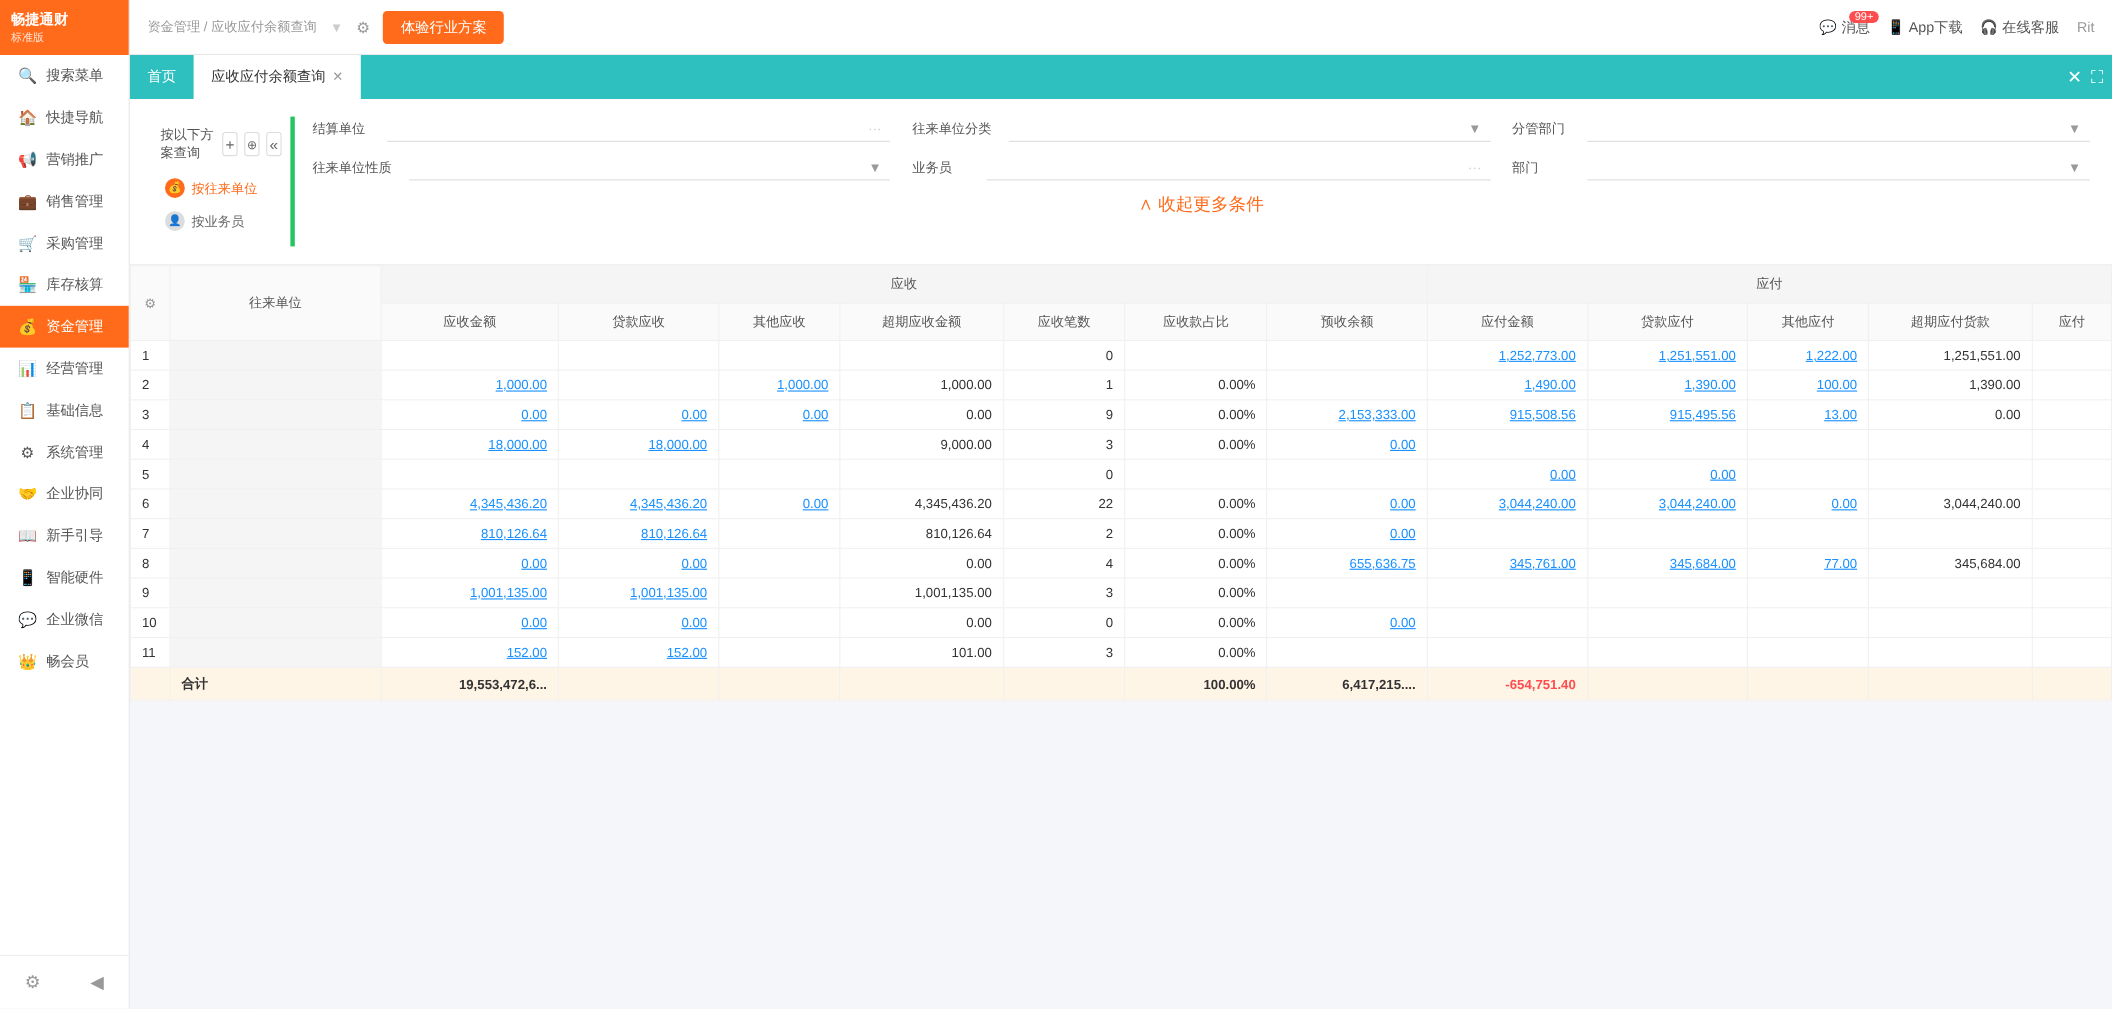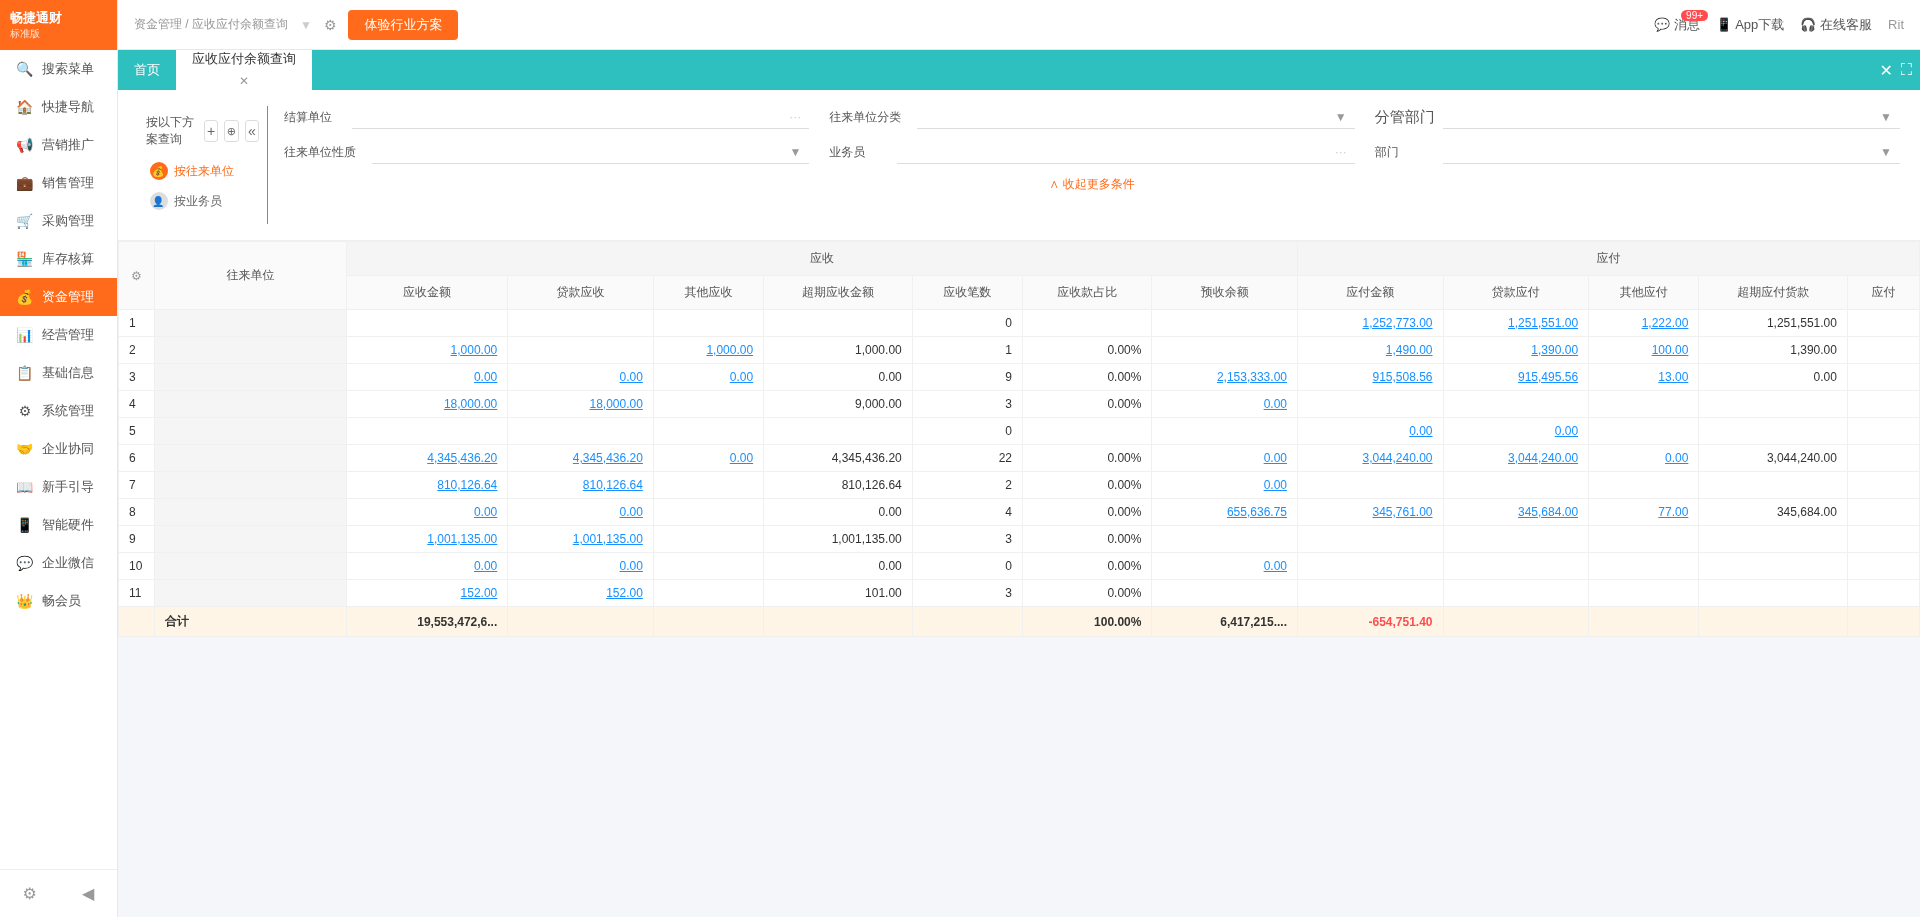--- a/index.html
+++ b/index.html
@@ -27,38 +27,38 @@
     .topbar-plan-btn { background: #ff6b1a; color: white; border: none; padding: 6px 16px; border-radius: 4px; cursor: pointer; font-size: 13px; font-family: Liberation Mono, monospace; }
     .topbar-right { margin-left: auto; display: flex; align-items: center; gap: 16px; color: #555; font-size: 13px; }
     .topbar-badge { position: relative; display: inline-flex; align-items: center; gap: 4px; }
     .badge-count { background: #ff4d4f; color: white; border-radius: 10px; padding: 0 5px; font-size: 10px; position: absolute; top: -6px; right: -8px; }
     .topbar-user { color: #999; font-size: 13px; }
 
     
     .tabbar { height: 40px; background: #2ebfbf; display: flex; align-items: center; padding: 0; flex-shrink: 0; }
     .tab { padding: 0 16px; height: 100%; display: flex; align-items: center; cursor: pointer; color: rgba(255,255,255,0.8); font-size: 13px; gap: 6px; }
     .tab.home { color: white; }
-    .tab.active { background: #fff; color: #333; flex-direction: column; }
+    .tab.active { background: #fff; color: #333; }
     .tab-close { font-size: 12px; color: #999; cursor: pointer; }
     .tabbar-actions { margin-left: auto; display: flex; align-items: center; gap: 8px; padding-right: 8px; color: white; font-size: 16px; cursor: pointer; }
 
     
     .content { flex: 1; overflow: auto; padding: 0; background: #f5f6fa; }
 
     
     .page { padding: 0; }
     .page-header { background: white; padding: 12px 20px; display: flex; align-items: center; justify-content: space-between; border-bottom: 1px solid #f0f0f0; }
     .page-title { font-size: 16px; font-weight: bold; color: #333; }
     .page-header-actions { display: flex; gap: 12px; }
     .header-action-btn { color: #ff6b1a; cursor: pointer; font-size: 13px; display: flex; align-items: center; gap: 4px; }
 
     
     .filter-area { background: white; padding: 16px 20px; border-bottom: 1px solid #f0f0f0; }
     .filter-add-btn { width: 22px; height: 22px; border: 1px solid #ddd; border-radius: 3px; display: flex; align-items: center; justify-content: center; cursor: pointer; color: #666; font-size: 14px; }
-    .filter-nav { width: 130px; flex-shrink: 0; border-right: 1px solid #22c55e; padding: 8px 0; background: white; }
+    .filter-nav { width: 130px; flex-shrink: 0; border-right: 4px solid #22c55e; padding: 8px 0; background: white; }
     .filter-nav-item { display: flex; align-items: center; gap: 6px; padding: 6px 12px; cursor: pointer; font-size: 12px; color: #666; }
     .filter-nav-item.active { color: #ff6b1a; }
     .filter-nav-icon { width: 18px; height: 18px; border-radius: 50%; background: #ff6b1a; display: flex; align-items: center; justify-content: center; color: white; font-size: 10px; }
 
     
     .query-btns { display: flex; flex-direction: column; gap: 6px; }
     .btn-query { background: #ff6b1a; color: white; border: none; padding: 6px 20px; border-radius: 3px; cursor: pointer; font-size: 13px; }
     .btn-setting { background: white; color: #555; border: 1px solid #ddd; padding: 6px 20px; border-radius: 3px; cursor: pointer; font-size: 13px; }
 
     
@@ -226,21 +226,21 @@
               <div style="display:flex; align-items:center; gap:8px;">
                 <span style="color:#555;font-size:12px;min-width:80px;">往来单位分类</span>
                 <div style="flex:1;border-bottom:1px solid #ddd;padding:4px 8px;display:flex;justify-content:space-between;cursor:pointer;">
                   <span></span>
                     <span style="color:#999;">▼</span>
                 </div>
               </div>
 
 
               <div style="display:flex; align-items:center; gap:8px;">
-                <span style="color:#555;font-size:15px;min-width:60px;">分管部门</span>
+                <span style="color:#555;font-size:12px;min-width:60px;">分管部门</span>
                 <div style="flex:1;border-bottom:1px solid #ddd;padding:4px 8px;display:flex;justify-content:space-between;cursor:pointer;">
                   <span></span>
                     <span style="color:#999;">▼</span>
                 </div>
               </div>
 
               <div style="display:flex; align-items:center; gap:8px;">
                 <span style="color:#555;font-size:12px;min-width:80px;">往来单位性质</span>
                 <div style="flex:1;border-bottom:1px solid #ddd;padding:4px 8px;display:flex;justify-content:space-between;cursor:pointer;">
                   <span></span>
@@ -258,21 +258,21 @@
               <div style="display:flex; align-items:center; gap:8px;">
                 <span style="color:#555;font-size:12px;min-width:60px;">部门</span>
                 <div style="flex:1;border-bottom:1px solid #ddd;padding:4px 8px;display:flex;justify-content:space-between;cursor:pointer;">
                   <span></span>
                     <span style="color:#999;">▼</span>
                 </div>
               </div>
 
             </div>
 
-            <div style="text-align:center;padding:4px 0;color:#ff6b1a;cursor:pointer;font-size:12px;">
+            <div style="text-align:center;padding:4px 0;color:#ff6b1a;cursor:pointer;font-size:16px;">
               <span>∧</span>
               <span>收起更多条件</span>
             </div>
           </div>
 
         </div>
       </div>
 
       <div class="table-container">
         <table class="data-table">

